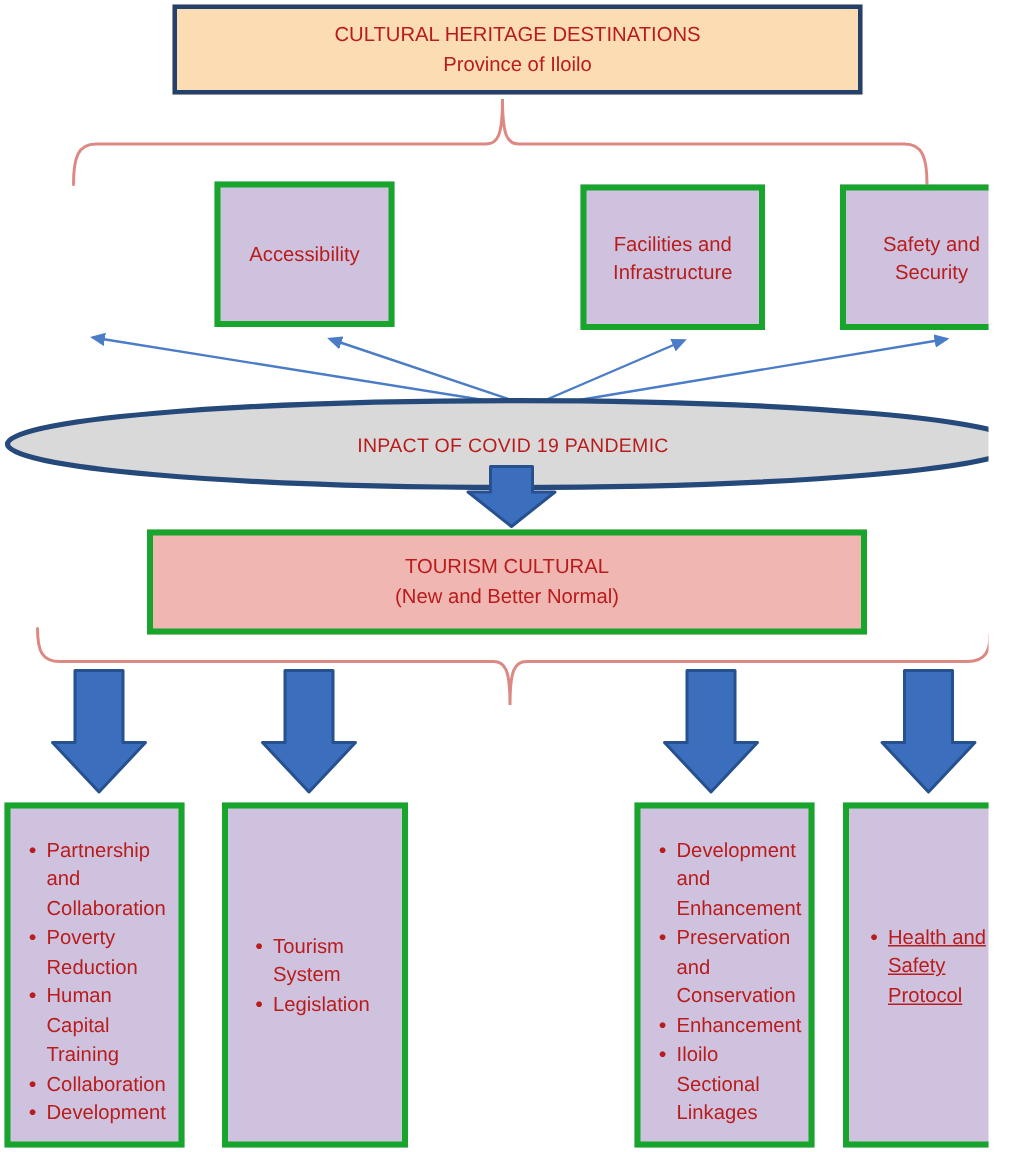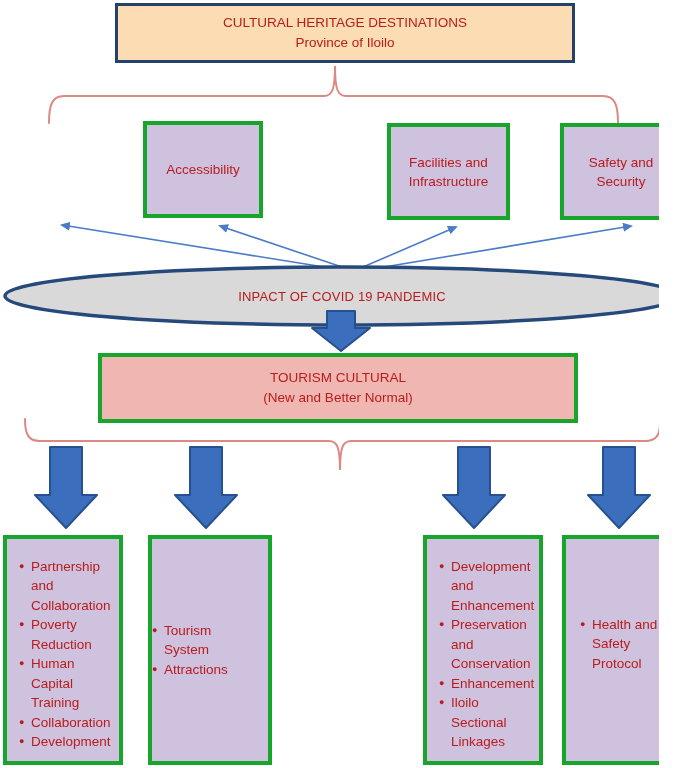--- a/index.html
+++ b/index.html
@@ -45,23 +45,23 @@
     left:98px;top:353px;width:480px;height:70px;
     background:var(--policy-fill);border:4px solid var(--green-border);
     font-size:13.5px;line-height:20px;
   }
   .outcome-box{
     background:var(--dimension-fill);border:4px solid var(--green-border);
     top:535px;height:230px;align-items:stretch;text-align:left;
     font-size:13.5px;line-height:19.5px;
   }
   .ob-1{left:3px;width:120px;justify-content:center;padding:14px 22px 6px 12px;}
-  .ob-2{left:148px;width:124px;justify-content:center;padding:6px 9px 6px 0;}
+  .ob-2{left:148px;width:124px;justify-content:center;padding:6px 9px 6px 18px;}
   .ob-3{left:423px;width:120px;justify-content:center;padding:14px 9px 6px 12px;}
-  .ob-4{left:562px;width:120px;justify-content:center;padding:6px 9px 18px 14px;}
+  .ob-4{left:562px;width:120px;justify-content:center;padding:6px 9px 18px 14px;text-decoration:underline;}
   ul.bullets{margin:0;padding:0;list-style:none;}
   ul.bullets li{position:relative;padding-left:12px;}
   ul.bullets li::before{content:"\25CF";position:absolute;left:0;top:0;font-size:9px;line-height:19.5px;}
 </style>
 </head>
 <body>
 
 <div class="canvas">
 
   <svg class="overlay" viewBox="0 0 685 768">
@@ -117,21 +117,21 @@
         <li>Partnership and Collaboration</li>
         <li>Poverty Reduction</li>
         <li>Human Capital Training</li>
         <li>Collaboration</li>
         <li>Development</li>
       </ul>
   </div>
   <div class="box outcome-box ob-2">
     <ul class="bullets">
         <li>Tourism System</li>
-        <li>Attractions</li>
+        <li>Legislation</li>
       </ul>
   </div>
   <div class="box outcome-box ob-3">
     <ul class="bullets">
         <li>Development and Enhancement</li>
         <li>Preservation and Conservation</li>
         <li>Enhancement</li>
         <li>Iloilo Sectional Linkages</li>
       </ul>
   </div>

